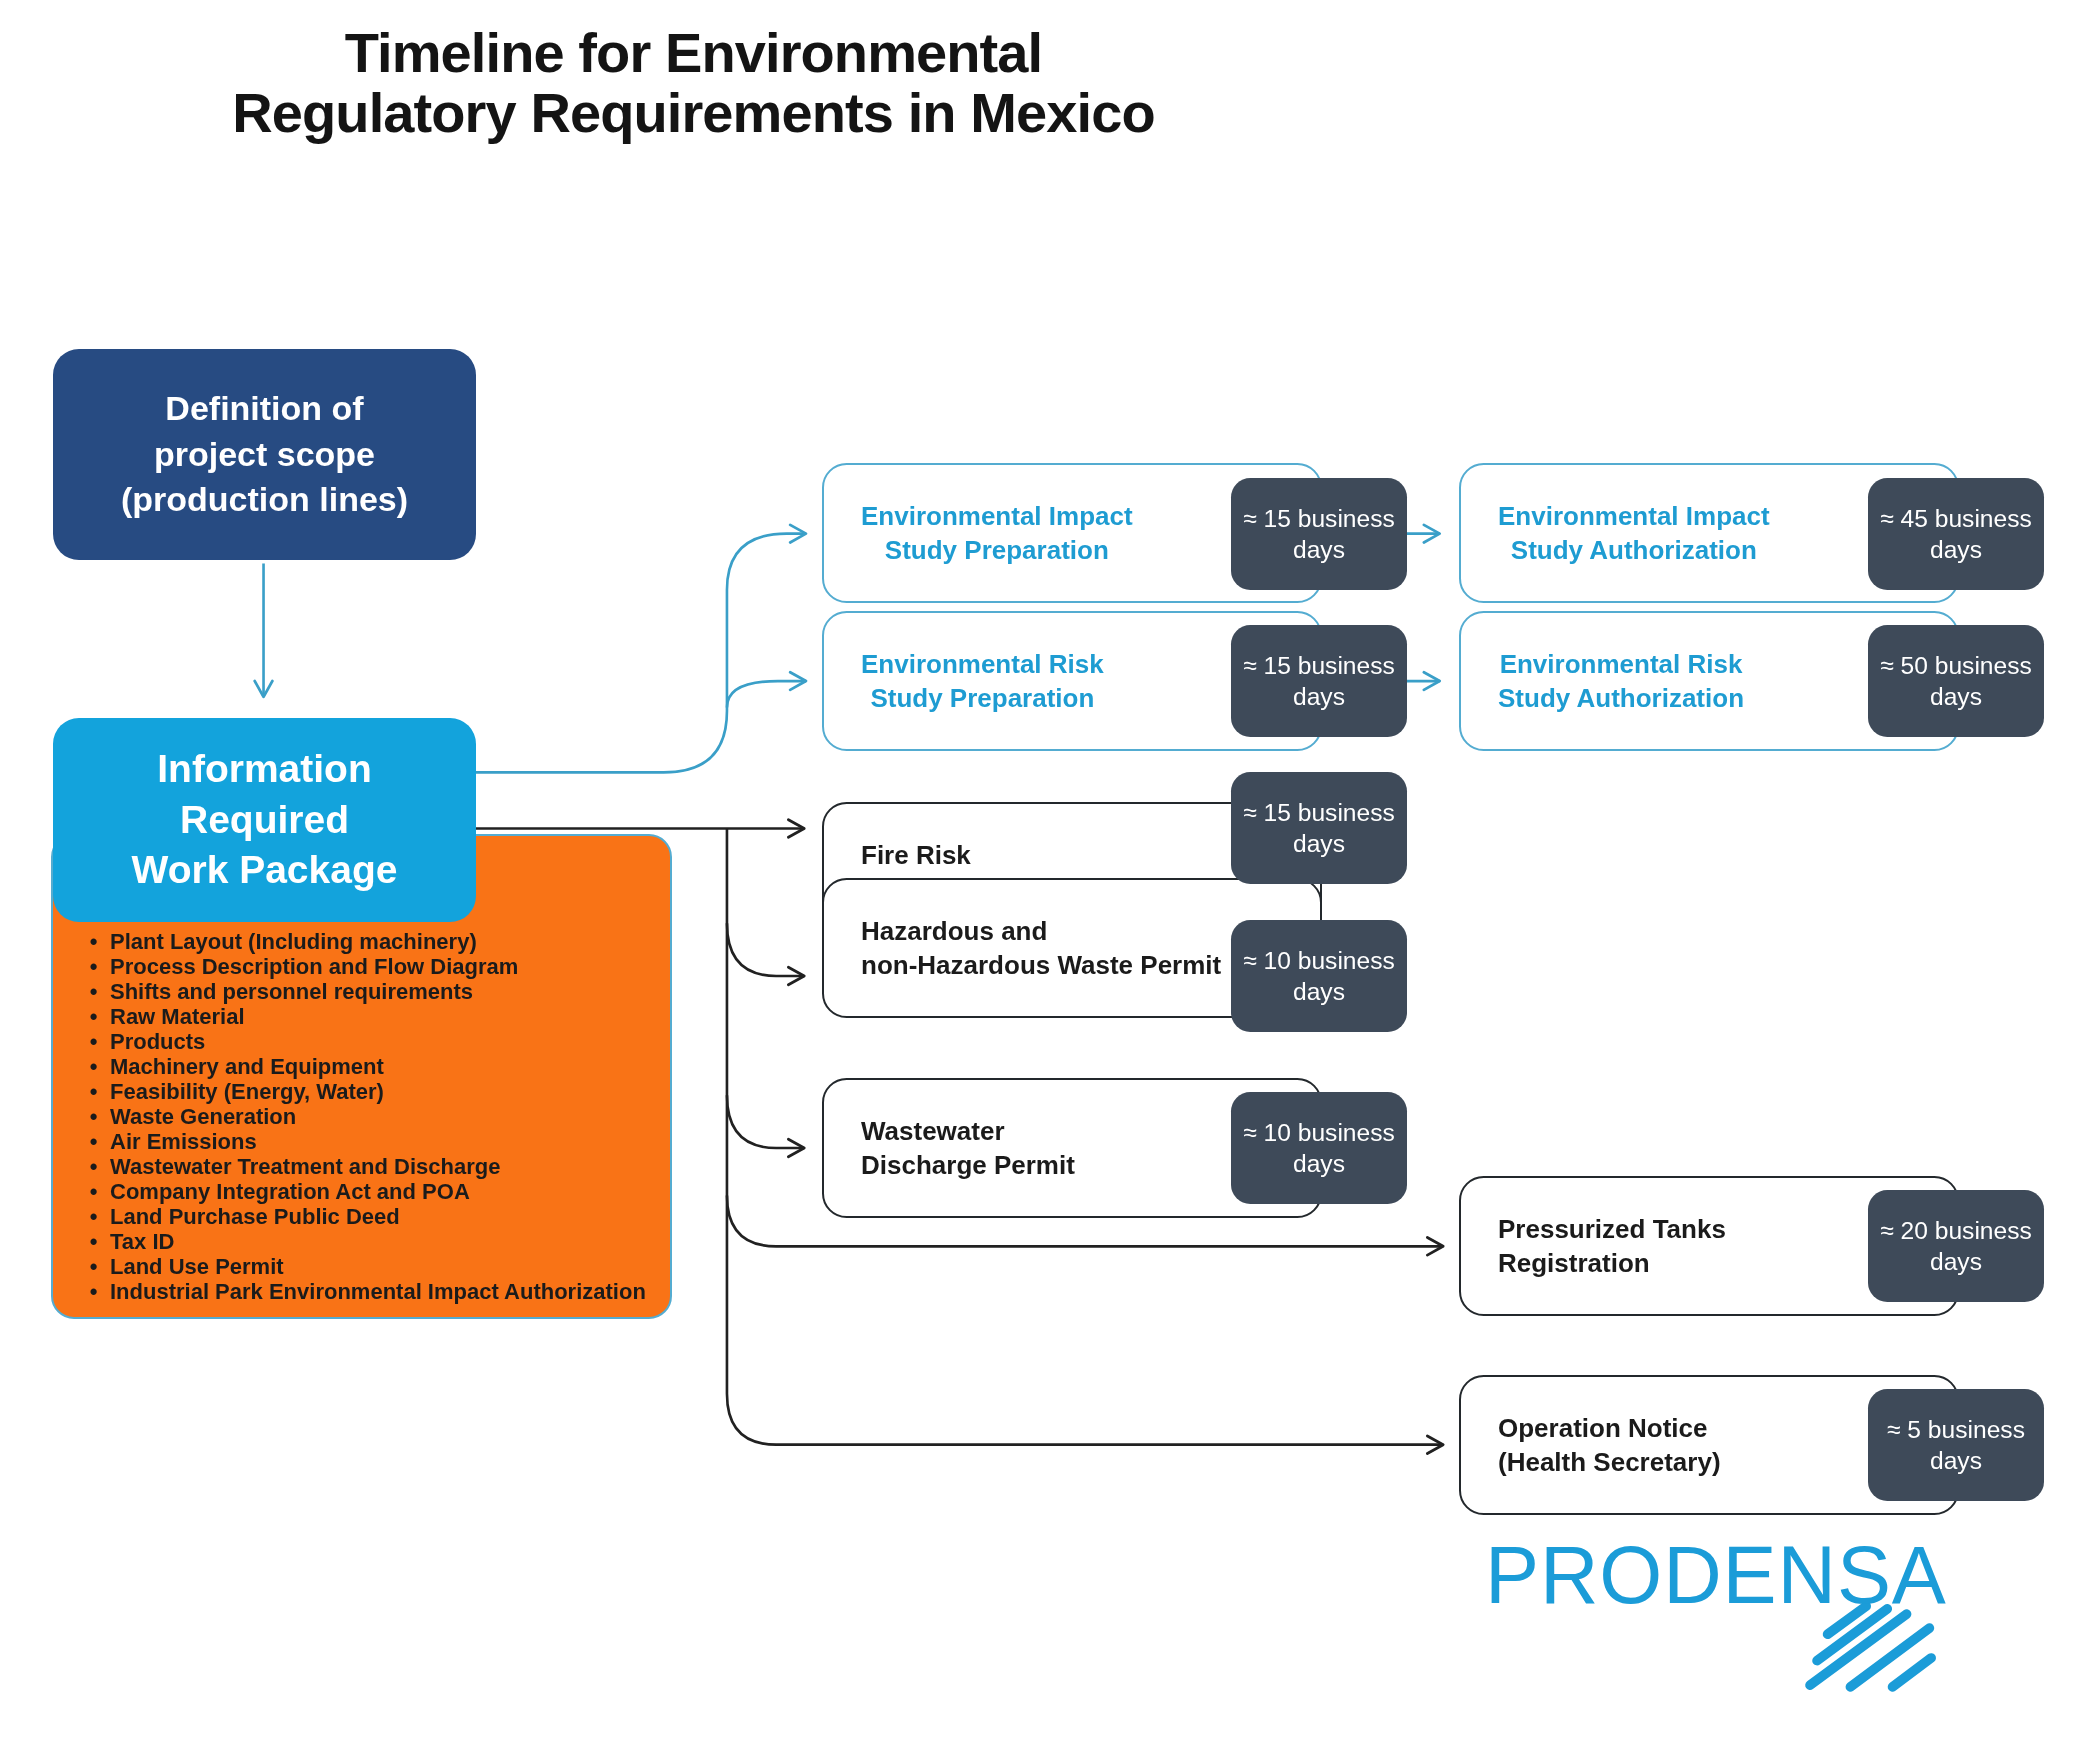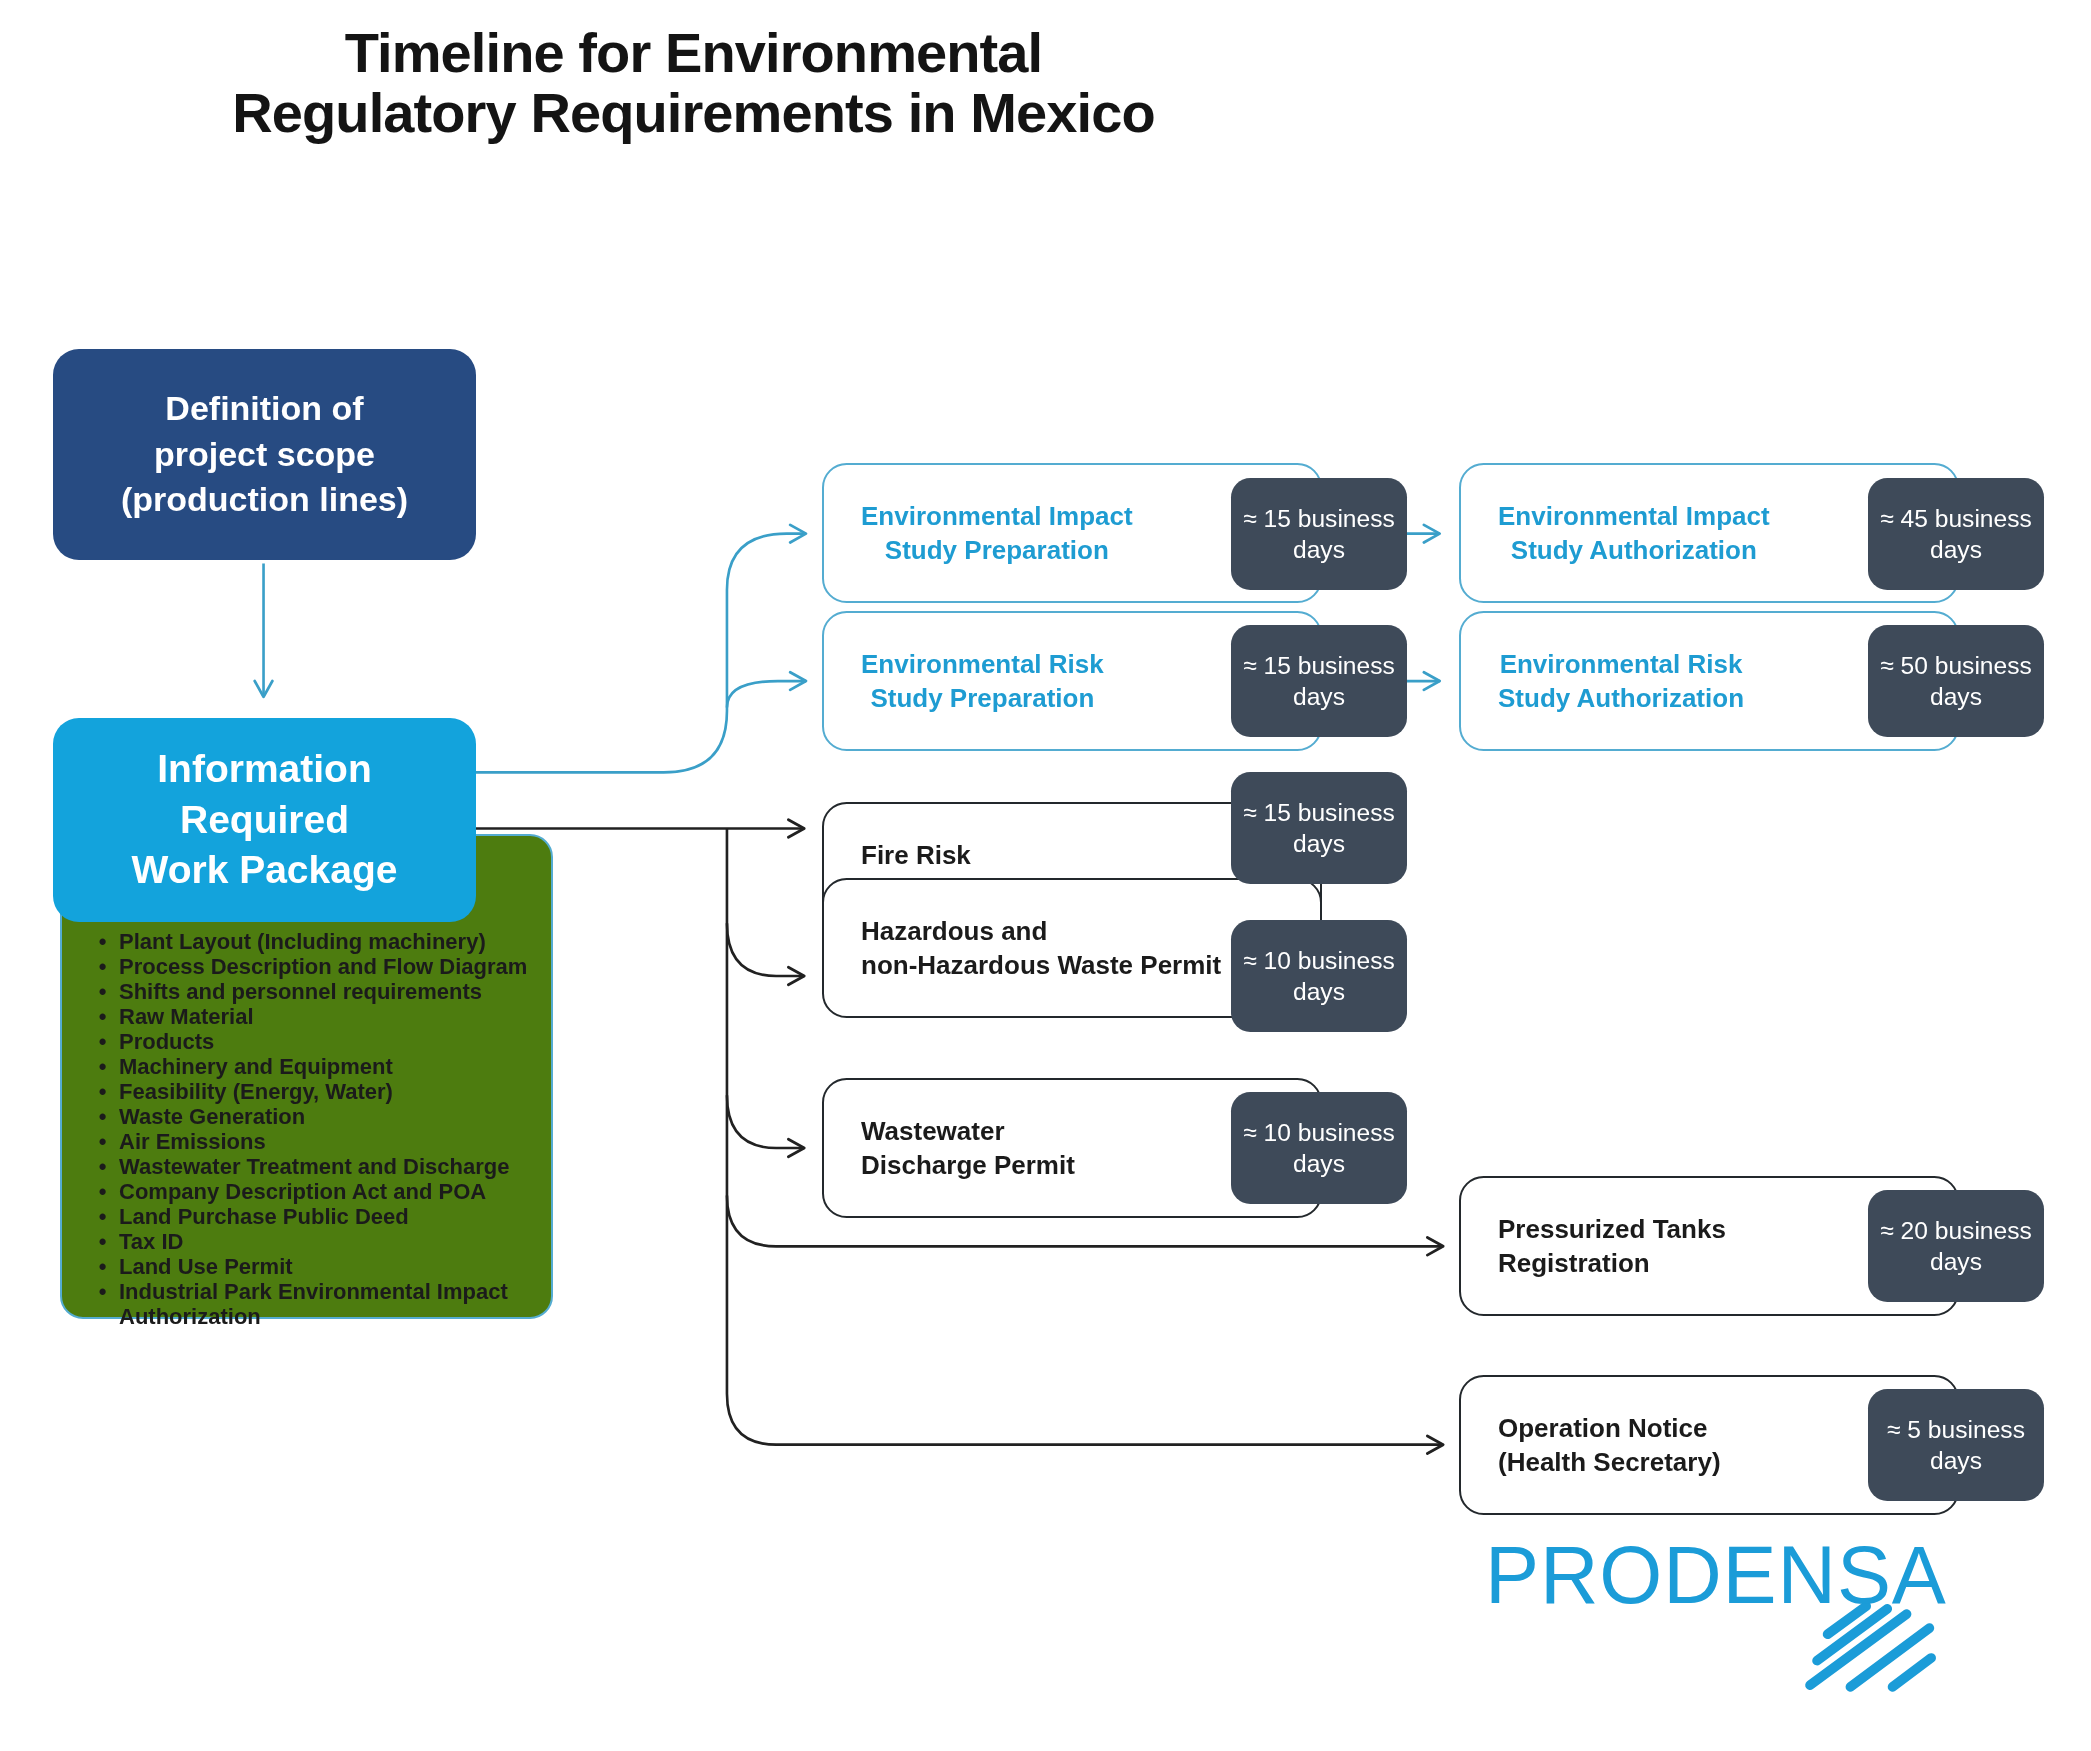--- a/index.html
+++ b/index.html
@@ -30,22 +30,22 @@
     display:flex;align-items:center;justify-content:center;text-align:center;
     color:#fff;font-weight:700;font-size:34px;line-height:1.34;z-index:3;
   }
   .info-box{
     position:absolute;left:53px;top:718px;width:423px;height:204px;
     background:var(--bright-blue);border-radius:26px;
     display:flex;align-items:center;justify-content:center;text-align:center;
     color:#fff;font-weight:700;font-size:39px;line-height:1.3;z-index:3;
   }
   .list-box{
-    position:absolute;left:60px;top:834px;width:493px;height:485px;
-    background:#4d7c0f;border:2.2px solid var(--light-blue-border);border-radius:23px;
+    position:absolute;left:51px;top:834px;width:621px;height:485px;
+    background:#f97316;border:2.2px solid var(--light-blue-border);border-radius:23px;
     box-sizing:border-box;z-index:1;
   }
   .info-list{
     list-style:none;margin:0;padding:93px 21px 0 35px;
     color:#1b1b1b;font-size:22px;line-height:25px;
   }
   .info-list li{position:relative;padding-left:22px;}
   .info-list li::before{content:"\2022";position:absolute;left:1.8px;}
   .em-bold{font-weight:700;}
   .em-norm{font-weight:700;}
@@ -101,21 +101,21 @@
       <li class="em-bold">Plant Layout (Including machinery)</li>
       <li class="em-bold">Process Description and Flow Diagram</li>
       <li class="em-norm">Shifts and personnel requirements</li>
       <li class="em-norm">Raw Material</li>
       <li class="em-norm">Products</li>
       <li class="em-bold">Machinery and Equipment</li>
       <li class="em-bold">Feasibility (Energy, Water)</li>
       <li class="em-norm">Waste Generation</li>
       <li class="em-norm">Air Emissions</li>
       <li class="em-bold">Wastewater Treatment and Discharge</li>
-      <li class="em-norm">Company Description Act and POA</li>
+      <li class="em-norm">Company Integration Act and POA</li>
       <li class="em-norm">Land Purchase Public Deed</li>
       <li class="em-norm">Tax ID</li>
       <li class="em-norm">Land Use Permit</li>
       <li class="em-norm">Industrial Park Environmental Impact Authorization</li>
     </ul>
   </div>
 
   <svg class="wires" width="2092" height="1751" viewBox="0 0 2383 1995">
     <defs>
       <marker id="ahb" markerUnits="userSpaceOnUse" markerWidth="34" markerHeight="34" refX="24" refY="15" orient="auto">

